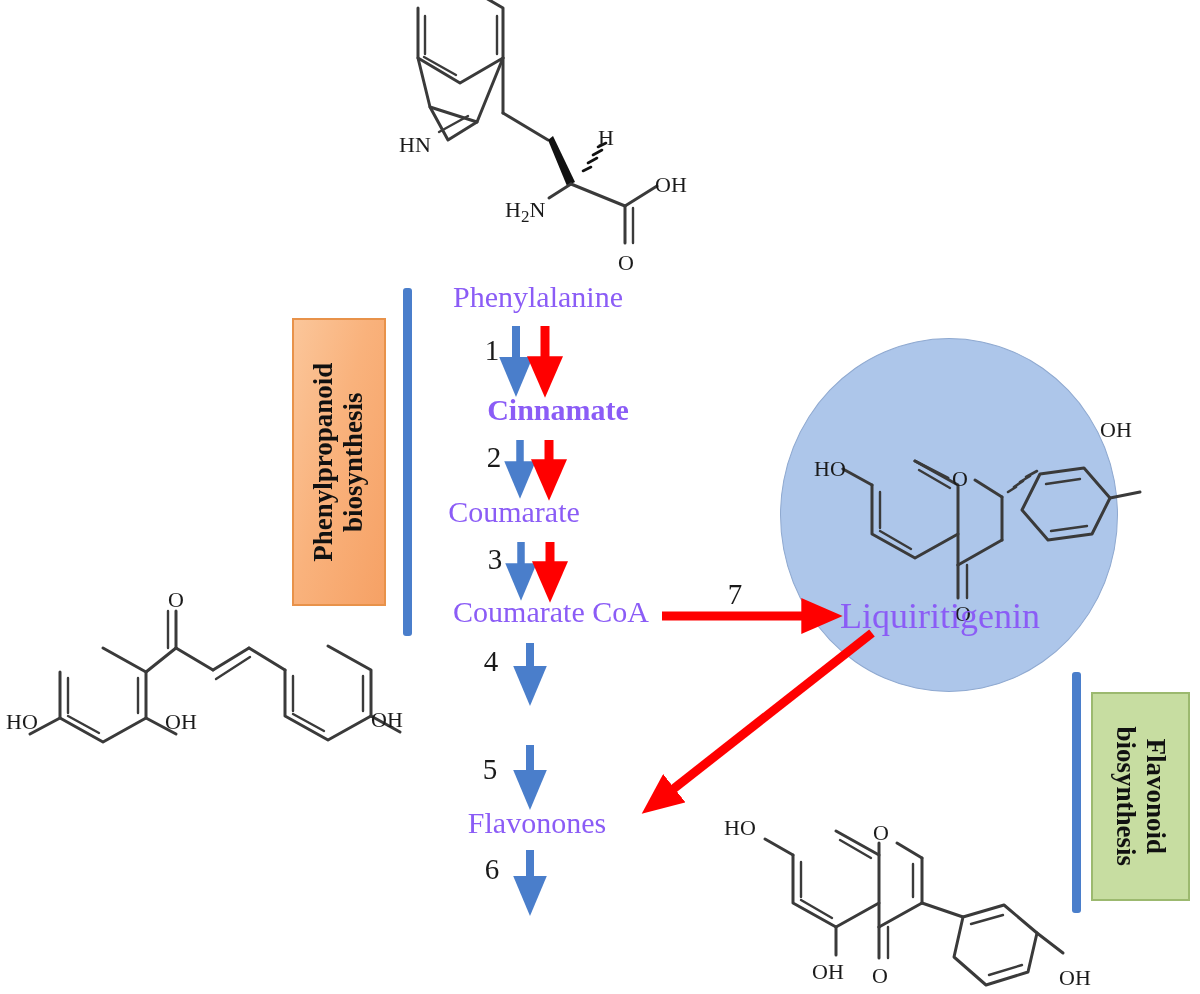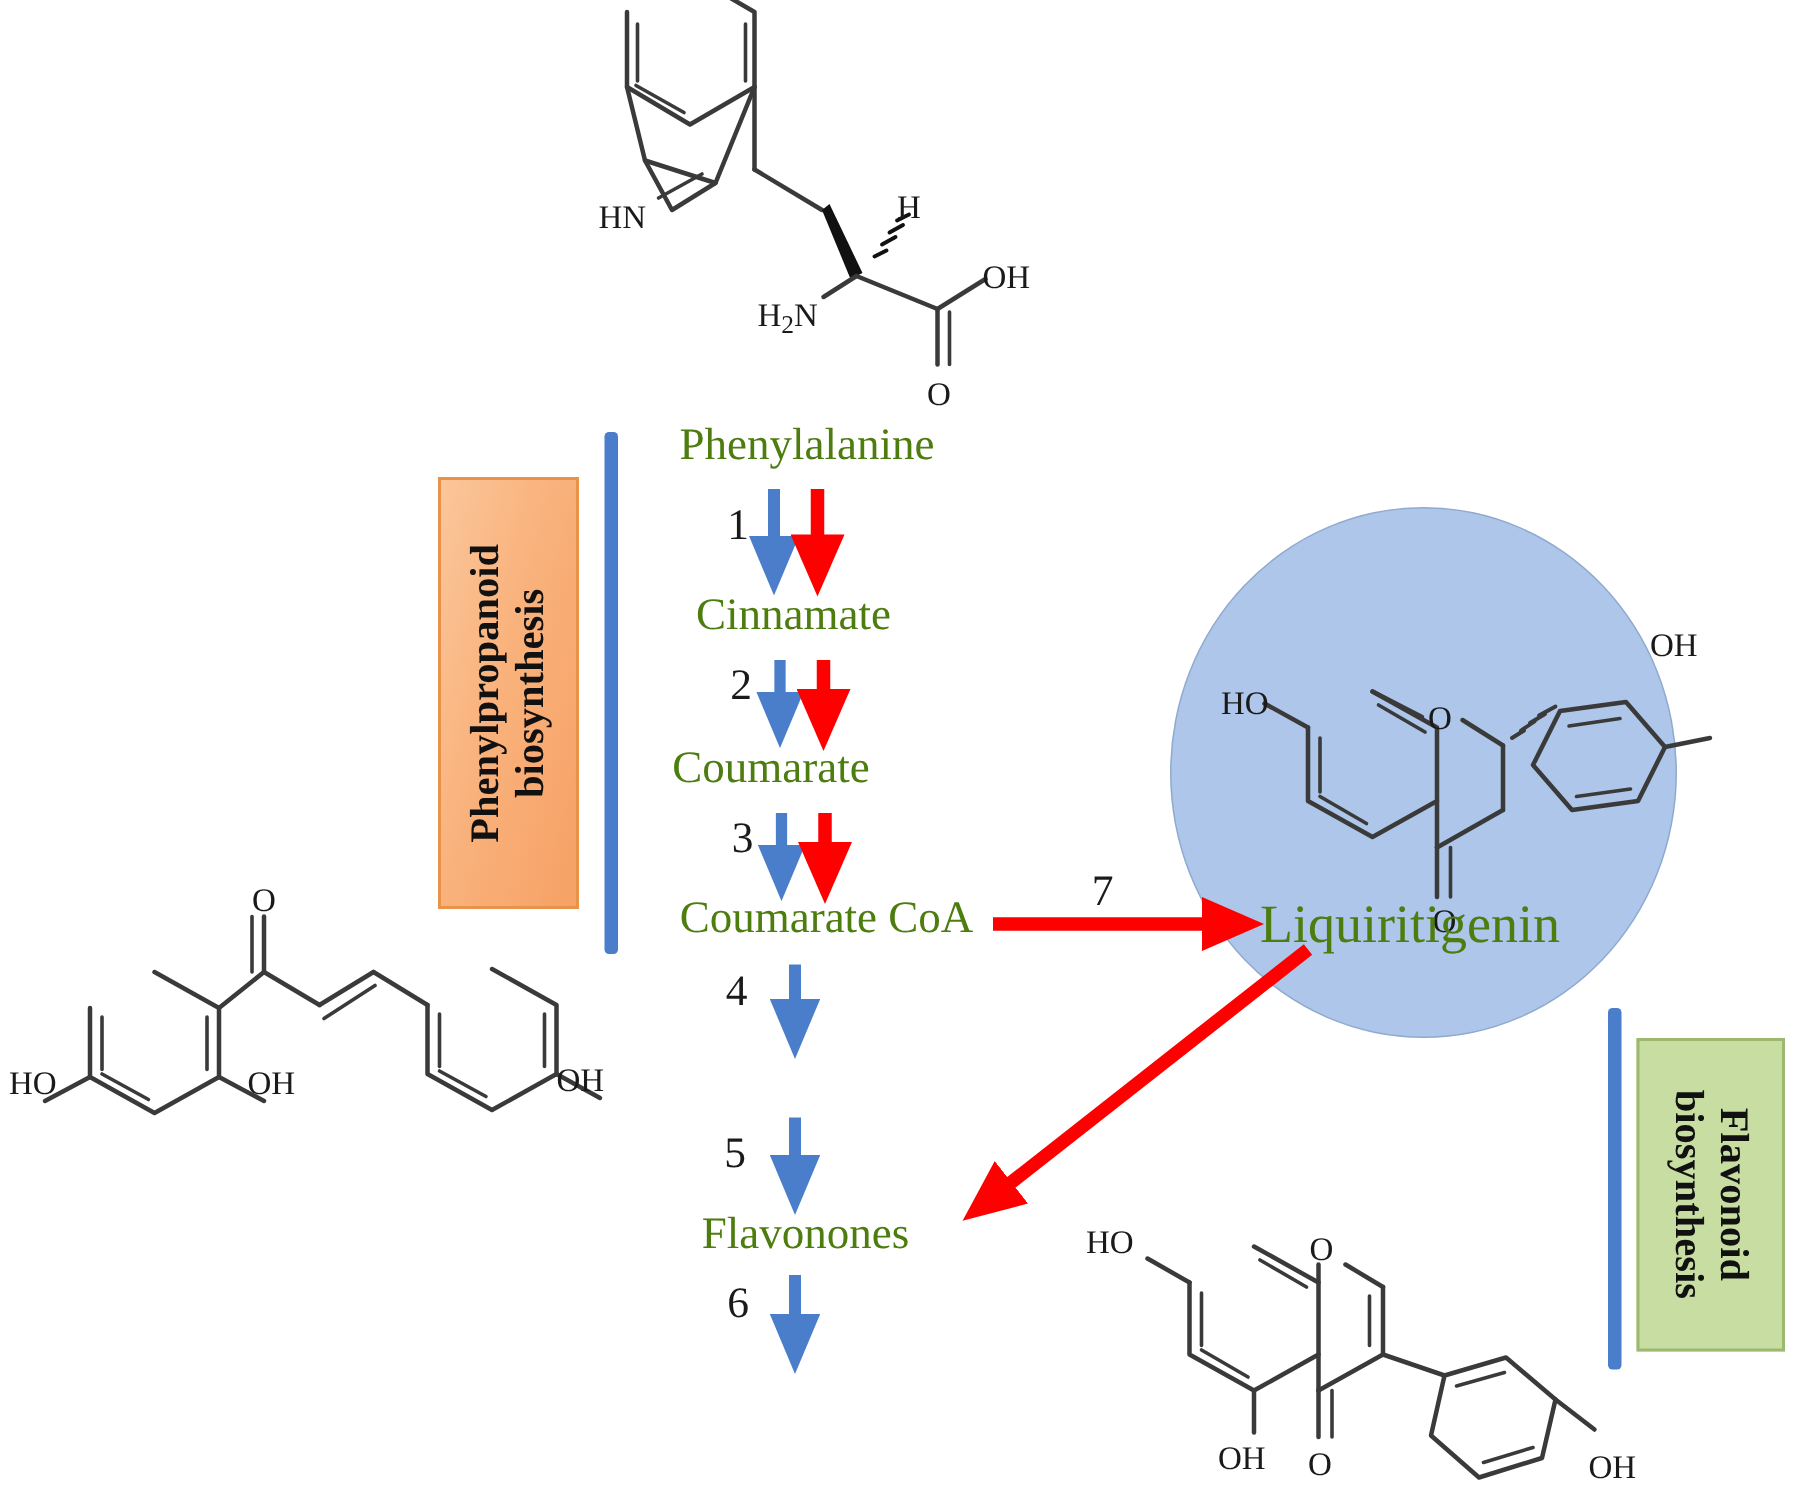--- a/index.html
+++ b/index.html
@@ -20,21 +20,21 @@
     overflow: hidden;
   }
   .abs { position: absolute; }
 
   
   .node-label {
     position: absolute;
     font-family: "Liberation Serif", "DejaVu Serif", serif;
     font-size: 30px;
     line-height: 1;
-    color: #4d7c0f;
+    color: #8b5cf6;
     white-space: nowrap;
     text-align: left;
     transform: translateX(-50%);
   }
   .step-num {
     position: absolute;
     font-family: "Liberation Serif", "DejaVu Serif", serif;
     font-size: 29px;
     line-height: 1;
     color: #1a1a1a;
@@ -300,21 +300,21 @@
     <line x1="530" y1="745" x2="530" y2="790" stroke="#4a7ecb" stroke-width="8" marker-end="url(#blue-head)"></line>
 
     <line x1="530" y1="850" x2="530" y2="896" stroke="#4a7ecb" stroke-width="8" marker-end="url(#blue-head)"></line>
 
     <line x1="662" y1="616" x2="822" y2="616" stroke="#ff0000" stroke-width="9" marker-end="url(#red-head)"></line>
 
     <line x1="872" y1="633" x2="658" y2="801" stroke="#ff0000" stroke-width="9" marker-end="url(#red-head)"></line>
   </svg>
 
   <div class="node-label" style="left:538px; top:282px;">Phenylalanine</div>
-  <div class="node-label" style="left:529px; top:395px;">Cinnamate</div>
+  <div class="node-label" style="left:558px; top:395px;font-weight:bold;">Cinnamate</div>
   <div class="node-label" style="left:514px; top:497px;">Coumarate</div>
   <div class="node-label" style="left:551px; top:597px;">Coumarate CoA</div>
   <div class="node-label" style="left:537px; top:808px;">Flavonones</div>
   <div class="node-label" id="liquiritigenin-label" style="left:940px; top:598px;">Liquiritigenin</div>
 
   <div class="step-num" style="left:492px; top:336px;">1</div>
   <div class="step-num" style="left:494px; top:443px;">2</div>
   <div class="step-num" style="left:495px; top:545px;">3</div>
   <div class="step-num" style="left:491px; top:647px;">4</div>
   <div class="step-num" style="left:490px; top:755px;">5</div>

